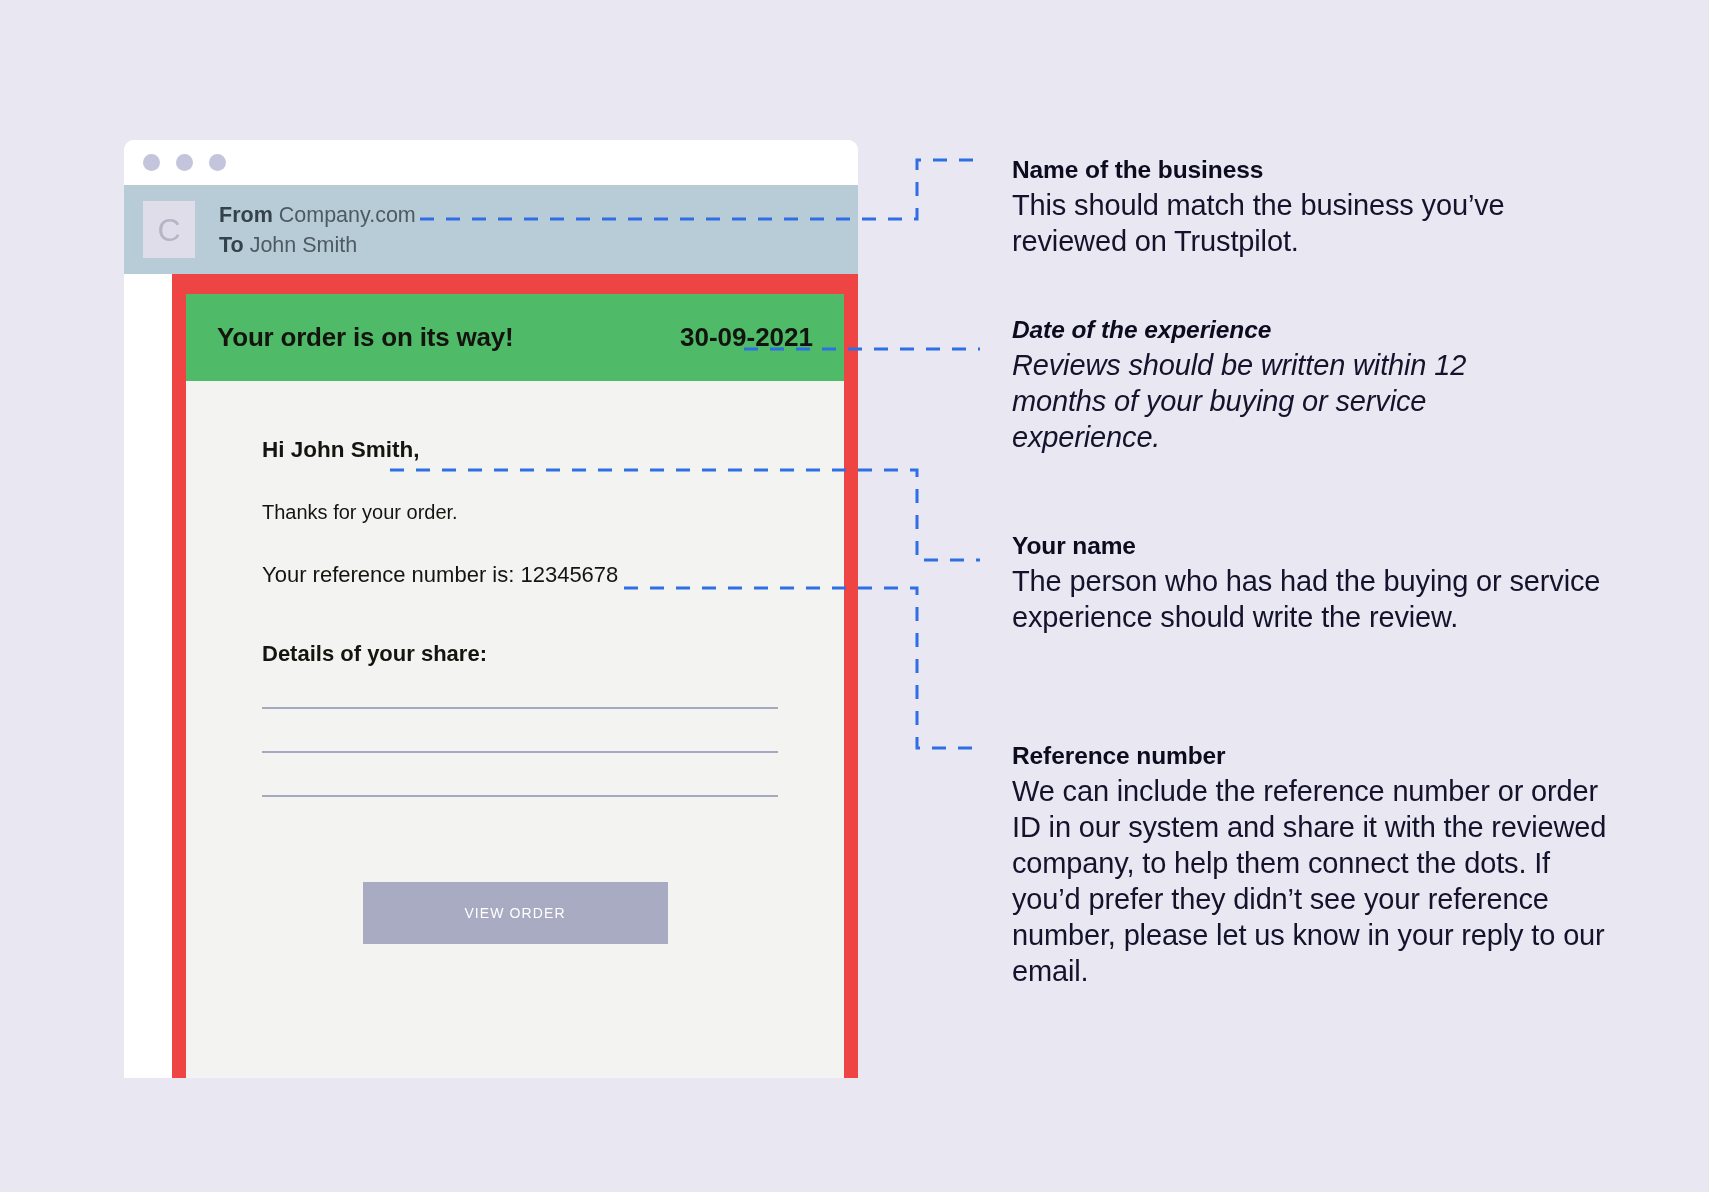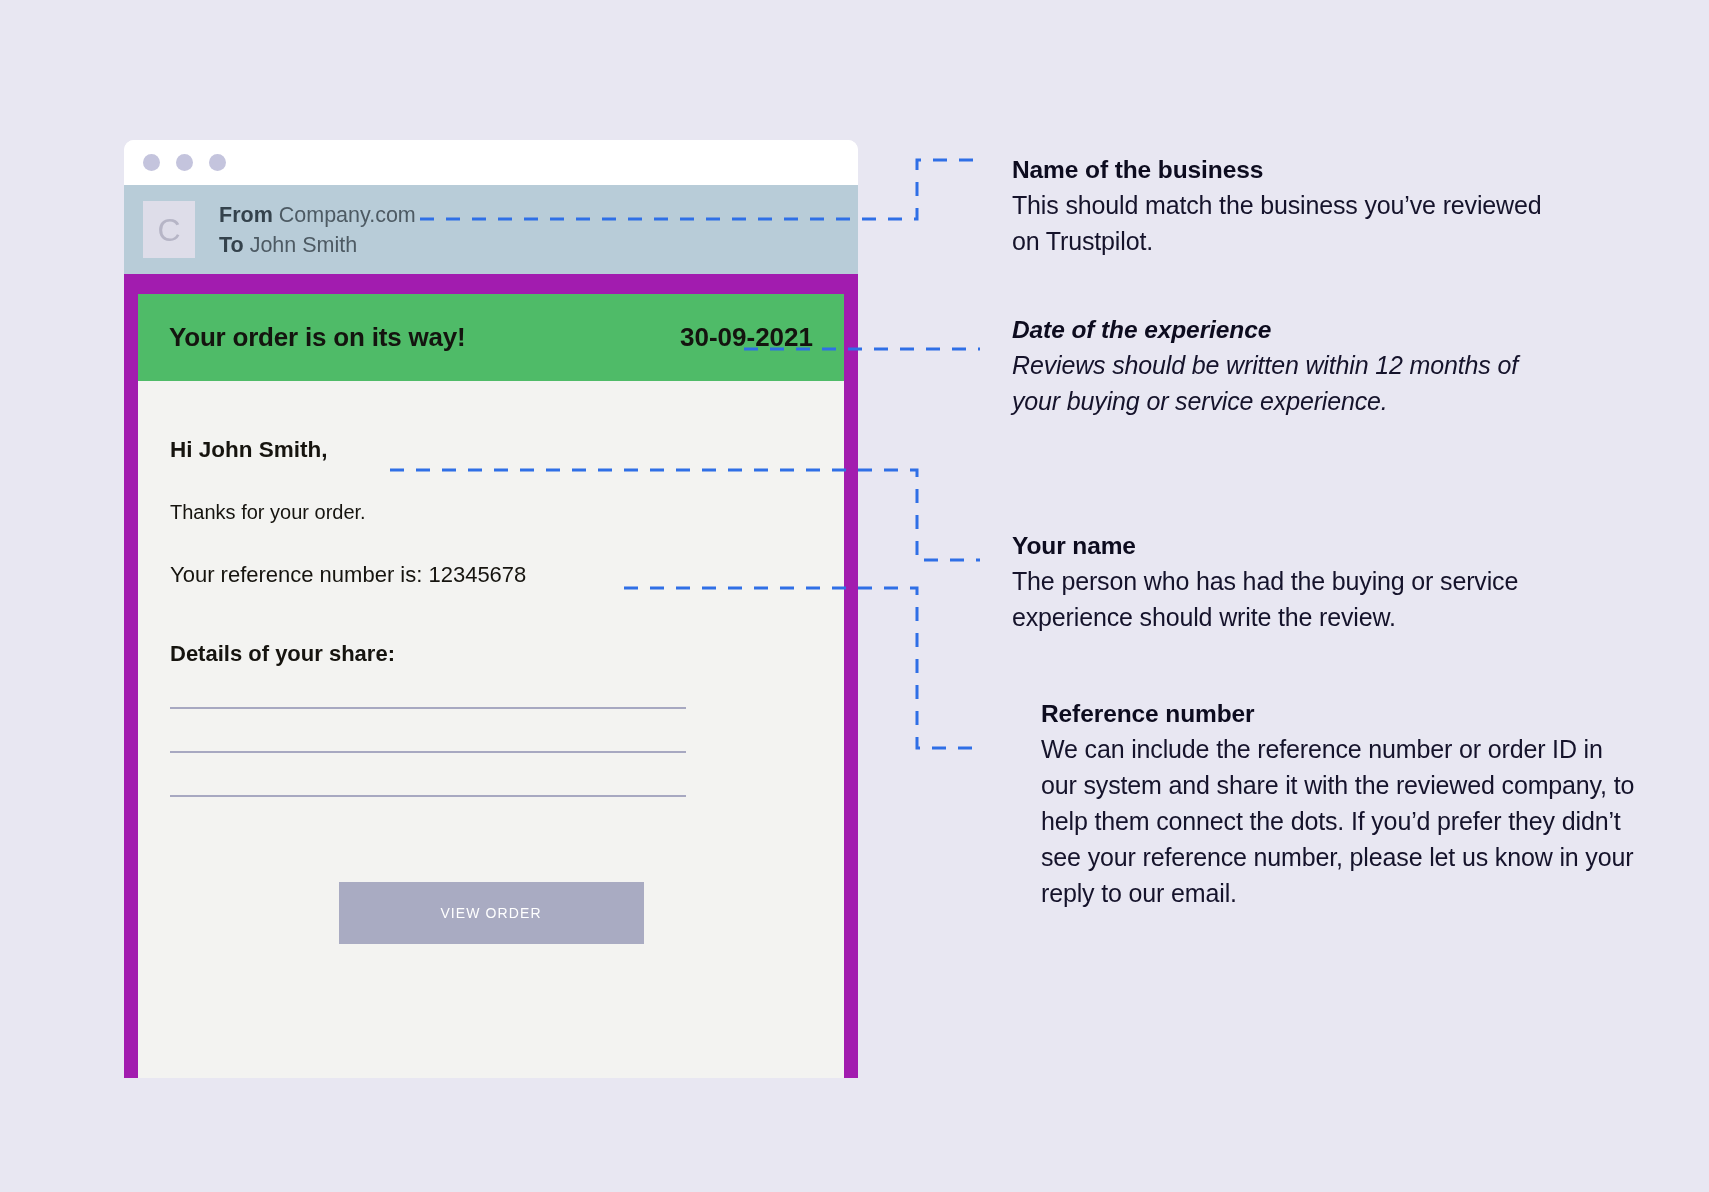--- a/index.html
+++ b/index.html
@@ -80,22 +80,23 @@
     color: #4d5a63;
   }
   .mailhead-lines .lbl {
     font-weight: 700;
     color: #34424c;
   }
 
   .email-body-wrap {
     padding: 20px 14px 0 14px;
     box-sizing: border-box;
-    background: #a21caf;
+    background: #ef4444;
     height: calc(100% - 45px - 89px);
+    margin-left: 48px;
   }
   .email-inner {
     background: #f3f3f1;
     height: 100%;
     box-sizing: border-box;
   }
 
   .green-banner {
     background: #4fbb68;
     height: 87px;
@@ -111,21 +112,21 @@
     color: #14140f;
     letter-spacing: -0.2px;
   }
   .banner-date {
     font-size: 26px;
     font-weight: 700;
     color: #14140f;
   }
 
   .email-content {
-    padding: 0 32px;
+    padding: 0 76px;
   }
   .greeting {
     font-size: 22.5px;
     font-weight: 700;
     color: #16140f;
     padding-top: 56px;
   }
   .thanks {
     font-size: 20px;
     color: #16140f;
@@ -182,32 +183,32 @@
     position: absolute;
   }
   .ann-title {
     font-size: 24.5px;
     font-weight: 700;
     color: #0d0c1f;
     margin: 0 0 3px 0;
     letter-spacing: -0.1px;
   }
   .ann-text {
-    font-size: 25px;
+    font-size: 29px;
     line-height: 36px;
     color: #15132b;
     margin: 0;
     font-weight: 400;
     letter-spacing: -0.15px;
   }
 
   #a-business  { left: 0; top: 156px; width: 560px; }
   #a-date      { left: 0; top: 316px; width: 510px; font-style: italic; }
   #a-name      { left: 0; top: 532px; width: 600px; }
-  #a-ref       { left: 0; top: 700px; width: 600px; margin-left: 29px; }
+  #a-ref       { left: 0; top: 742px; width: 600px; }
 
   
   #connectors {
     position: absolute;
     left: 0; top: 0;
     width: 1709px;
     height: 1192px;
     pointer-events: none;
   }
   .conn {

